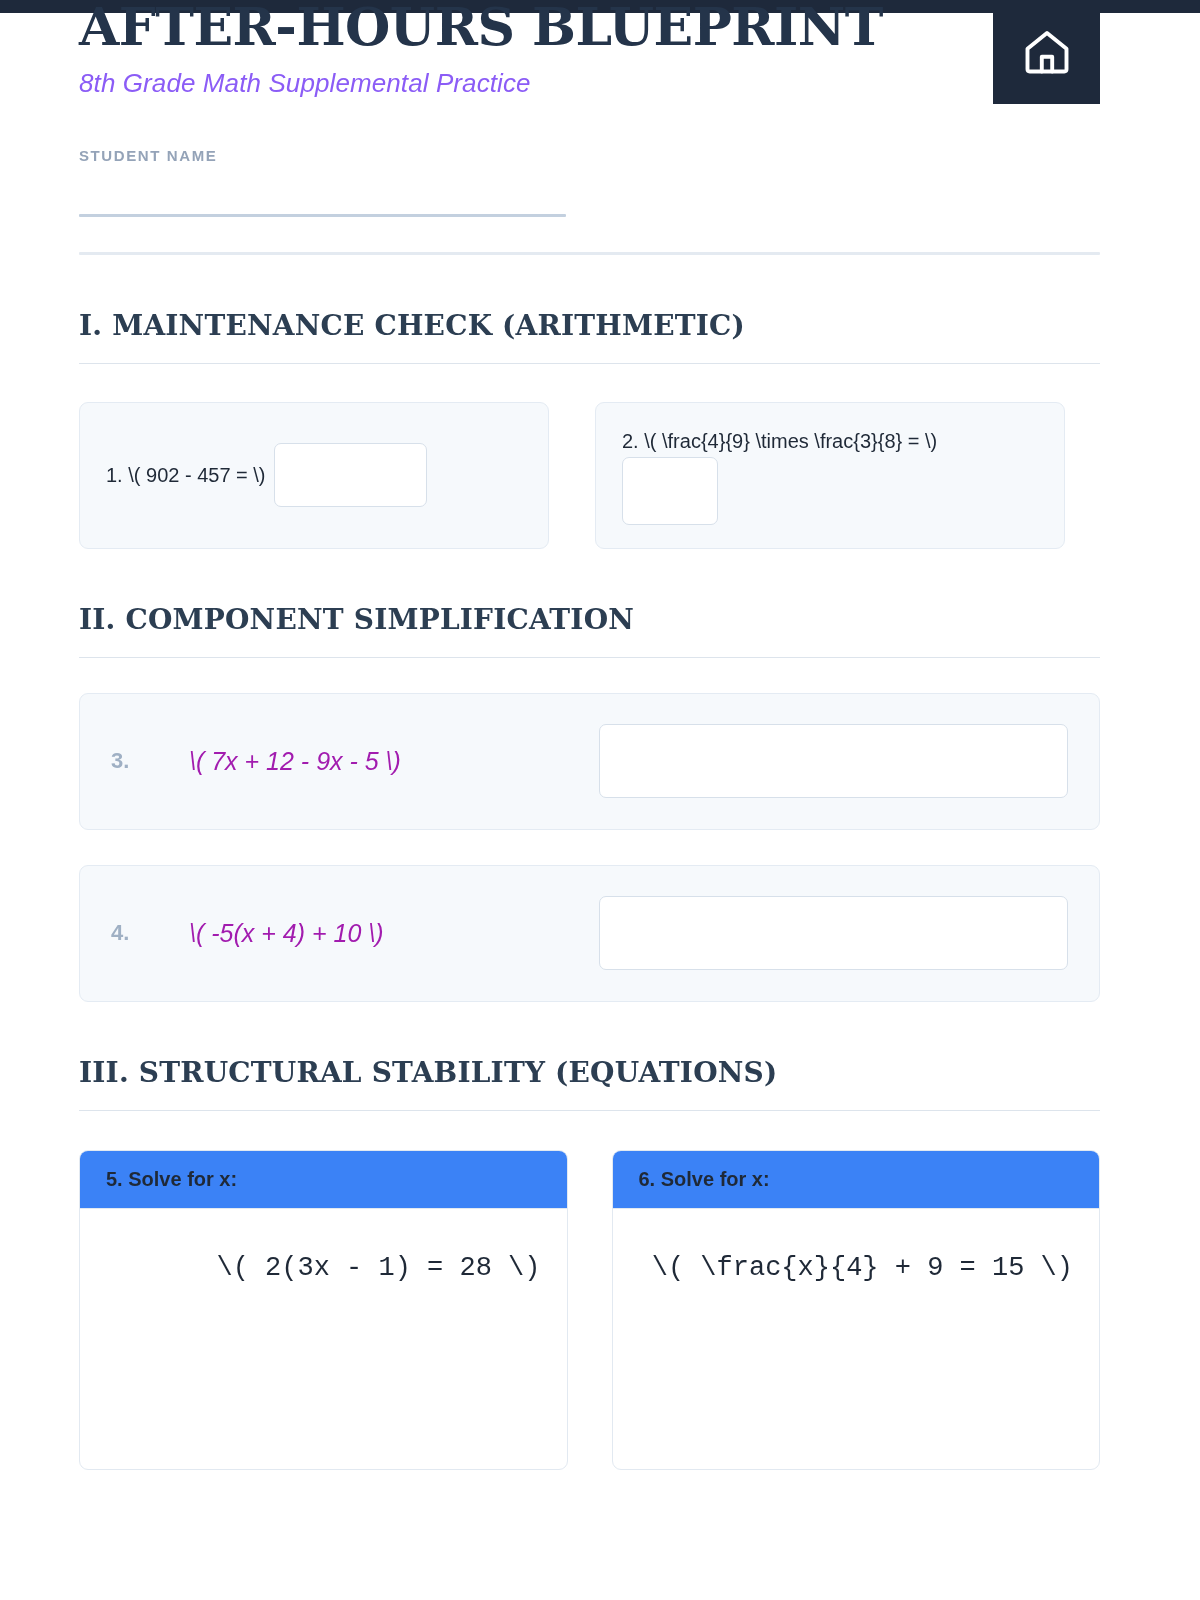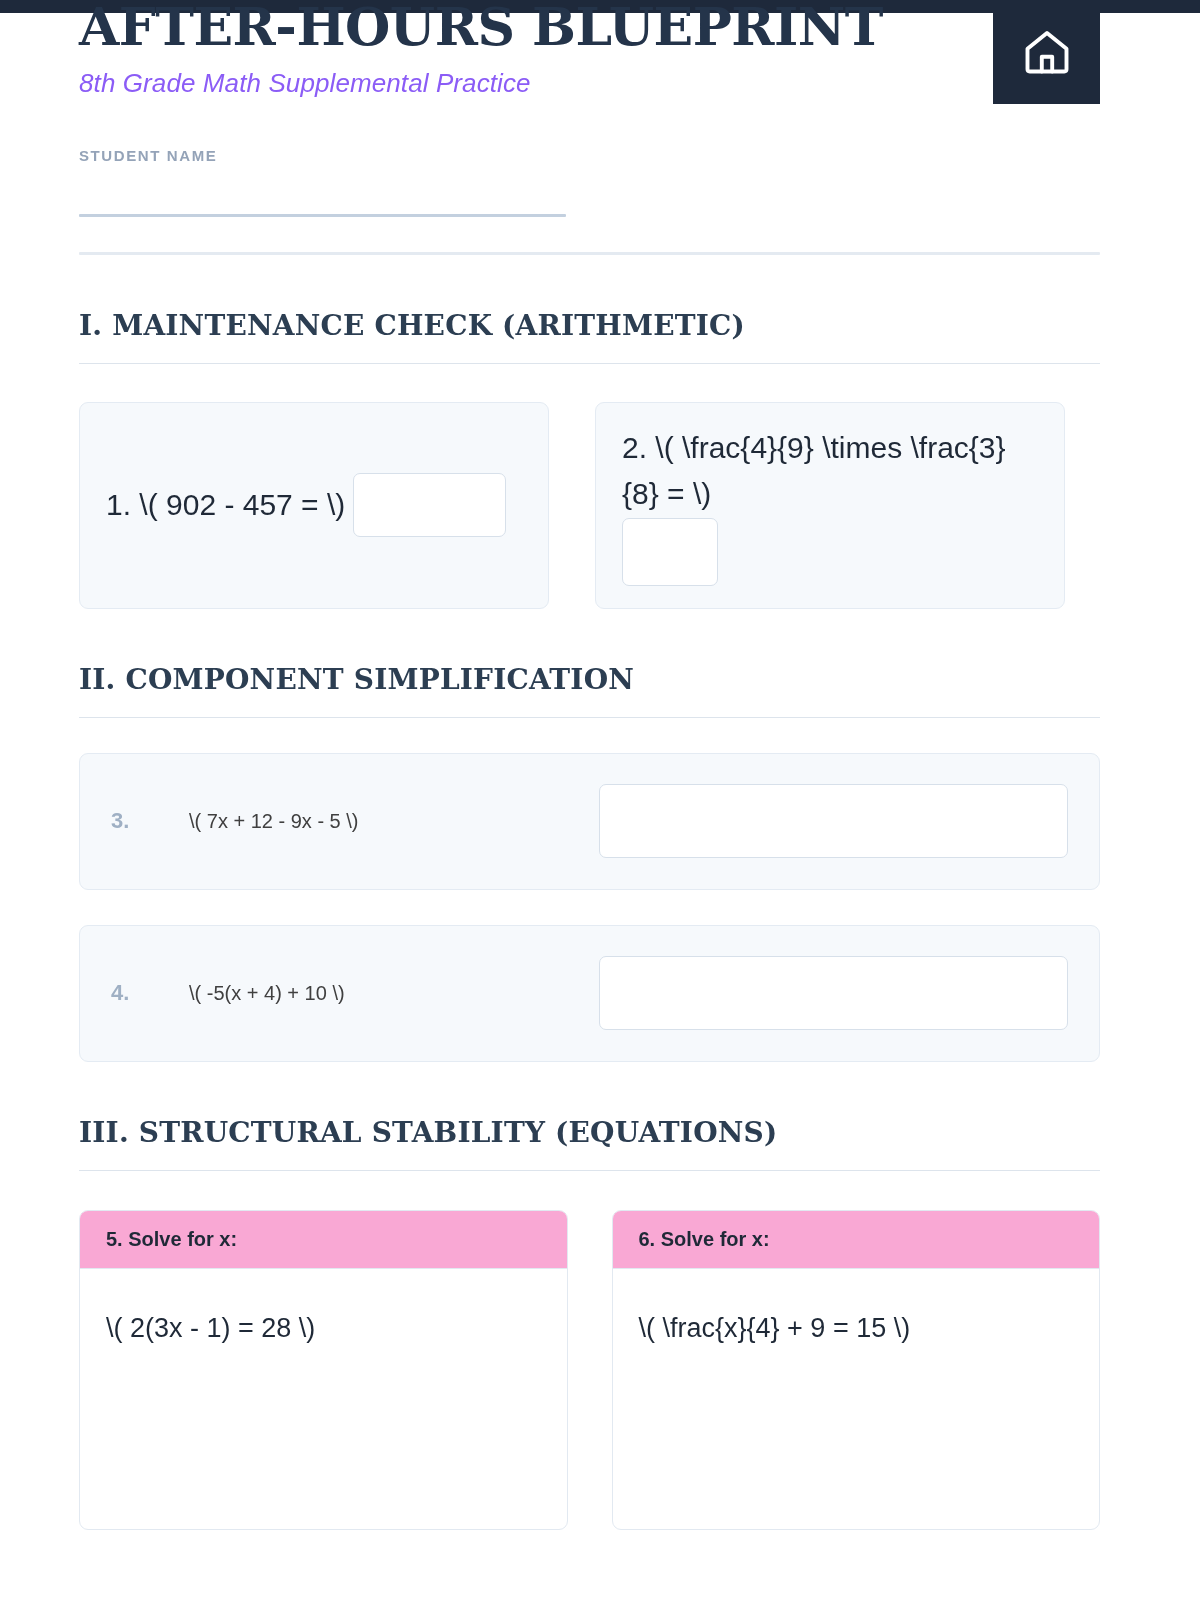--- a/index.html
+++ b/index.html
@@ -134,21 +134,21 @@
     align-items: center;
     padding: 22px 26px;
   }
   .arith-inner {
     display: flex;
     align-items: center;
     flex-wrap: wrap;
     gap: 0 8px;
   }
   .arith-expr {
-    font-size: 30px;
+    font-size: 20px;
     color: #1f2937;
     line-height: 1.55;
     flex: 1 1 auto;
     min-width: 0;
   }
   .answer-box-sm {
     width: 153px;
     height: 64px;
     background: #ffffff;
     border: 1px solid #d7e0ea;
@@ -177,22 +177,23 @@
   }
   .simp-num {
     width: 78px;
     flex: 0 0 auto;
     font-size: 22px;
     font-weight: 700;
     color: #9fb0c4;
   }
   .simp-expr {
     flex: 1 1 auto;
-    font-size: 20px;
-    color: #404040;
+    font-size: 25px;
+    color: #a21caf;
+    font-style: italic;
   }
   .answer-box-lg {
     width: 469px;
     height: 74px;
     background: #ffffff;
     border: 1px solid #d7e0ea;
     border-radius: 7px;
     flex: 0 0 auto;
   }
 
@@ -203,31 +204,32 @@
     margin-top: 39px;
   }
   .eq-card {
     width: 489px;
     background: #ffffff;
     border: 1px solid #e2e9f1;
     border-radius: 9px;
     overflow: hidden;
   }
   .eq-head {
-    background: #f9a8d4;
+    background: #3b82f6;
     border-bottom: 1px solid #e2e9f1;
     padding: 17px 26px;
     font-size: 20px;
     font-weight: 700;
     color: #1f2937;
   }
   .eq-body {
     height: 260px;
     padding: 44px 26px 0 26px;
-    text-align: left;
+    text-align: right;
+    font-family: Liberation Mono, monospace;
   }
   .eq-expr {
     font-size: 27px;
     color: #1f2937;
   }
 </style>
 </head>
 <body>
 
 <div class="page">

